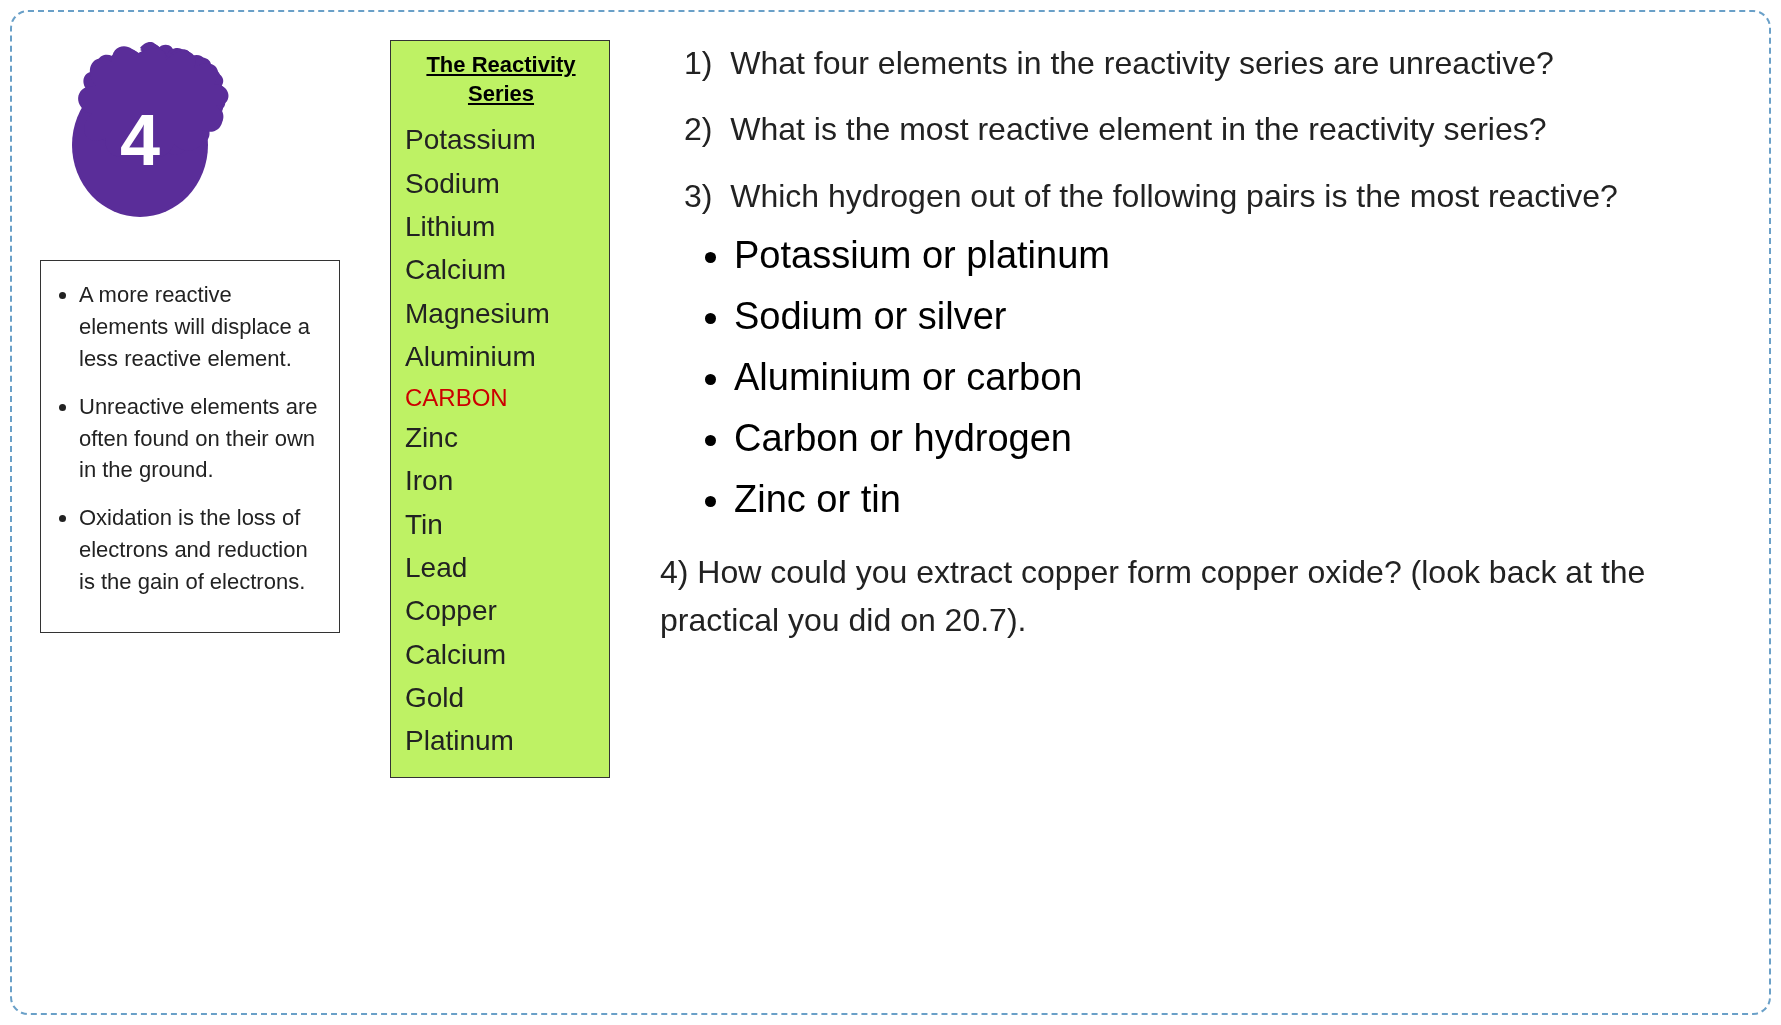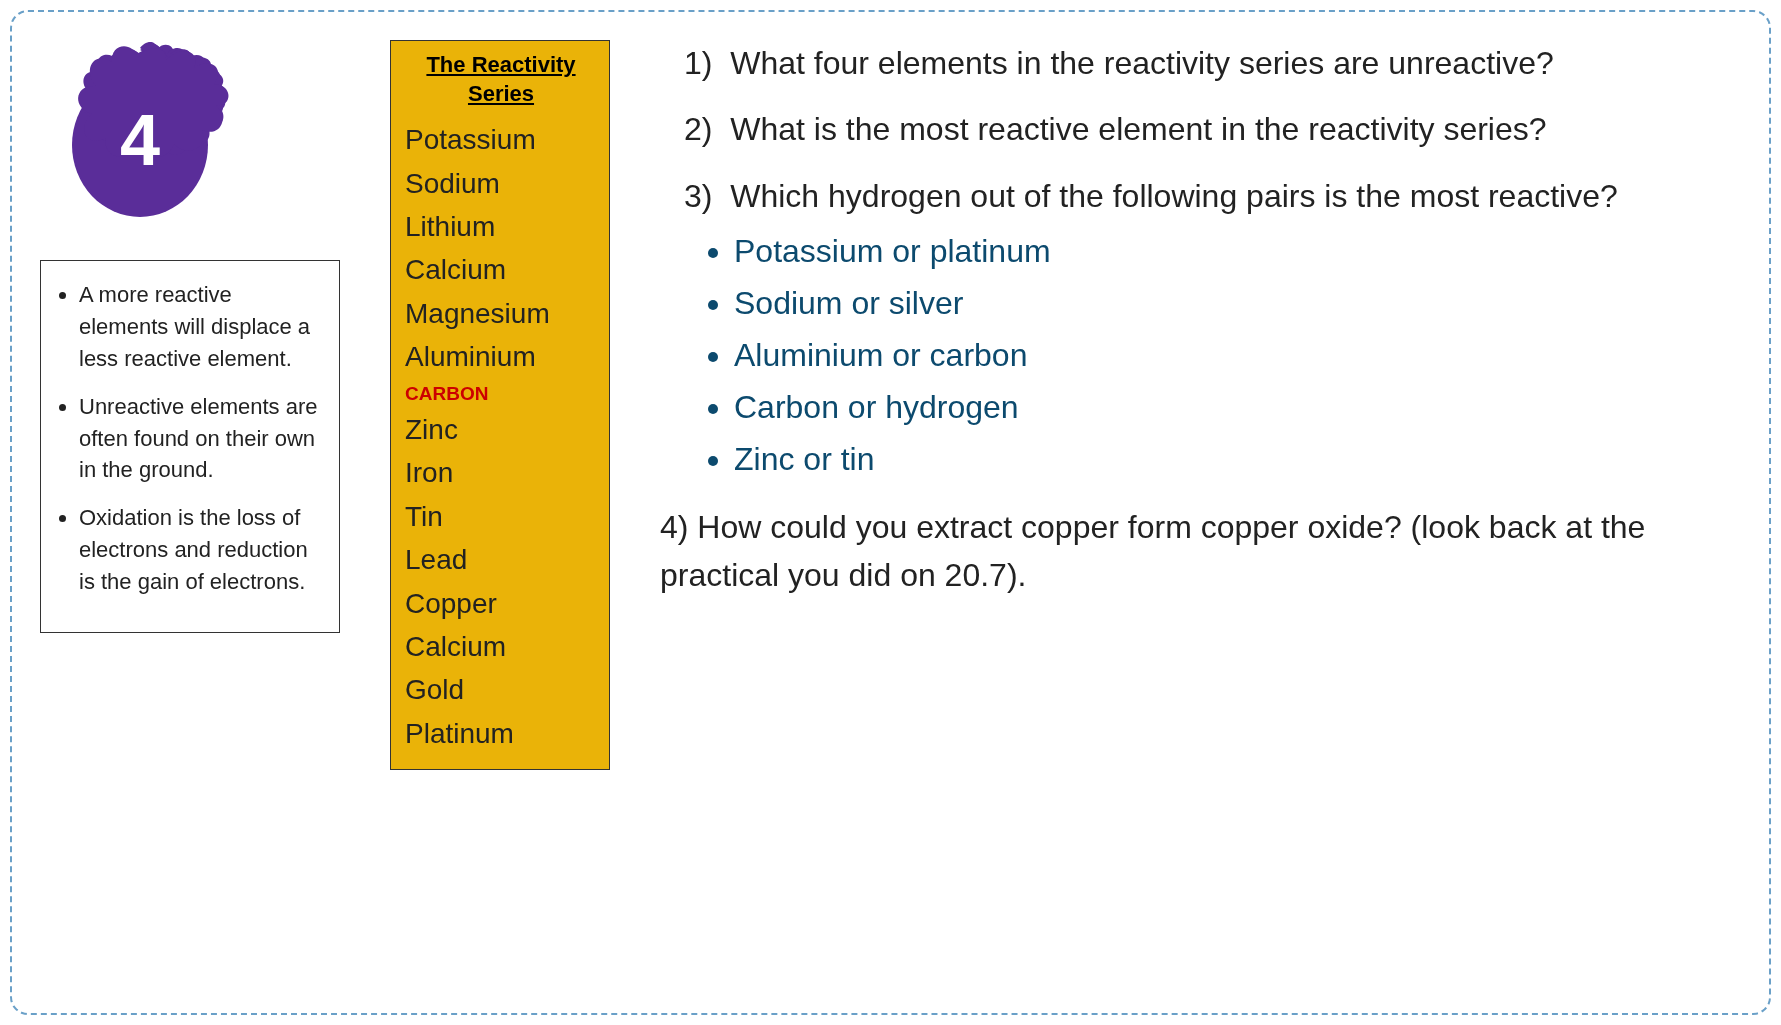--- a/index.html
+++ b/index.html
@@ -92,21 +92,21 @@
       line-height: 1.45;
       margin-bottom: 16px;
       color: #222;
     }
 
     
     .middle-col {
       width: 220px;
       flex-shrink: 0;
       border: 1.5px solid #333;
-      background: #eab308;
+      background: #bef264;
       padding: 10px 12px 14px 14px;
     }
 
     .series-title {
       text-align: center;
       font-size: 22px;
       font-weight: bold;
       text-decoration: underline;
       margin-bottom: 10px;
       color: #000;
@@ -119,22 +119,22 @@
     }
 
     .series-list li {
       font-size: 28px;
       line-height: 1.55;
       color: #222;
     }
 
     .series-list li.highlight-red {
       color: #cc0000;
-      font-weight: bold;
-      font-size: 19px;
+      font-weight: normal;
+      font-size: 24px;
     }
 
     
     .right-col {
       flex: 1;
       padding-left: 20px;
     }
 
     .question-item {
       font-size: 32px;
@@ -144,23 +144,23 @@
       margin-left: 24px;
     }
 
     .sub-list {
       list-style: disc;
       padding-left: 50px;
       margin-top: 8px;
     }
 
     .sub-list li {
-      font-size: 32px;
+      font-size: 38px;
       line-height: 1.5;
-      color: #0c4a6e;
+      color: #000000;
       margin-bottom: 4px;
     }
 
     .q4-block {
       font-size: 32px;
       line-height: 1.5;
       color: #222;
       margin-top: 10px;
     }
   </style>

